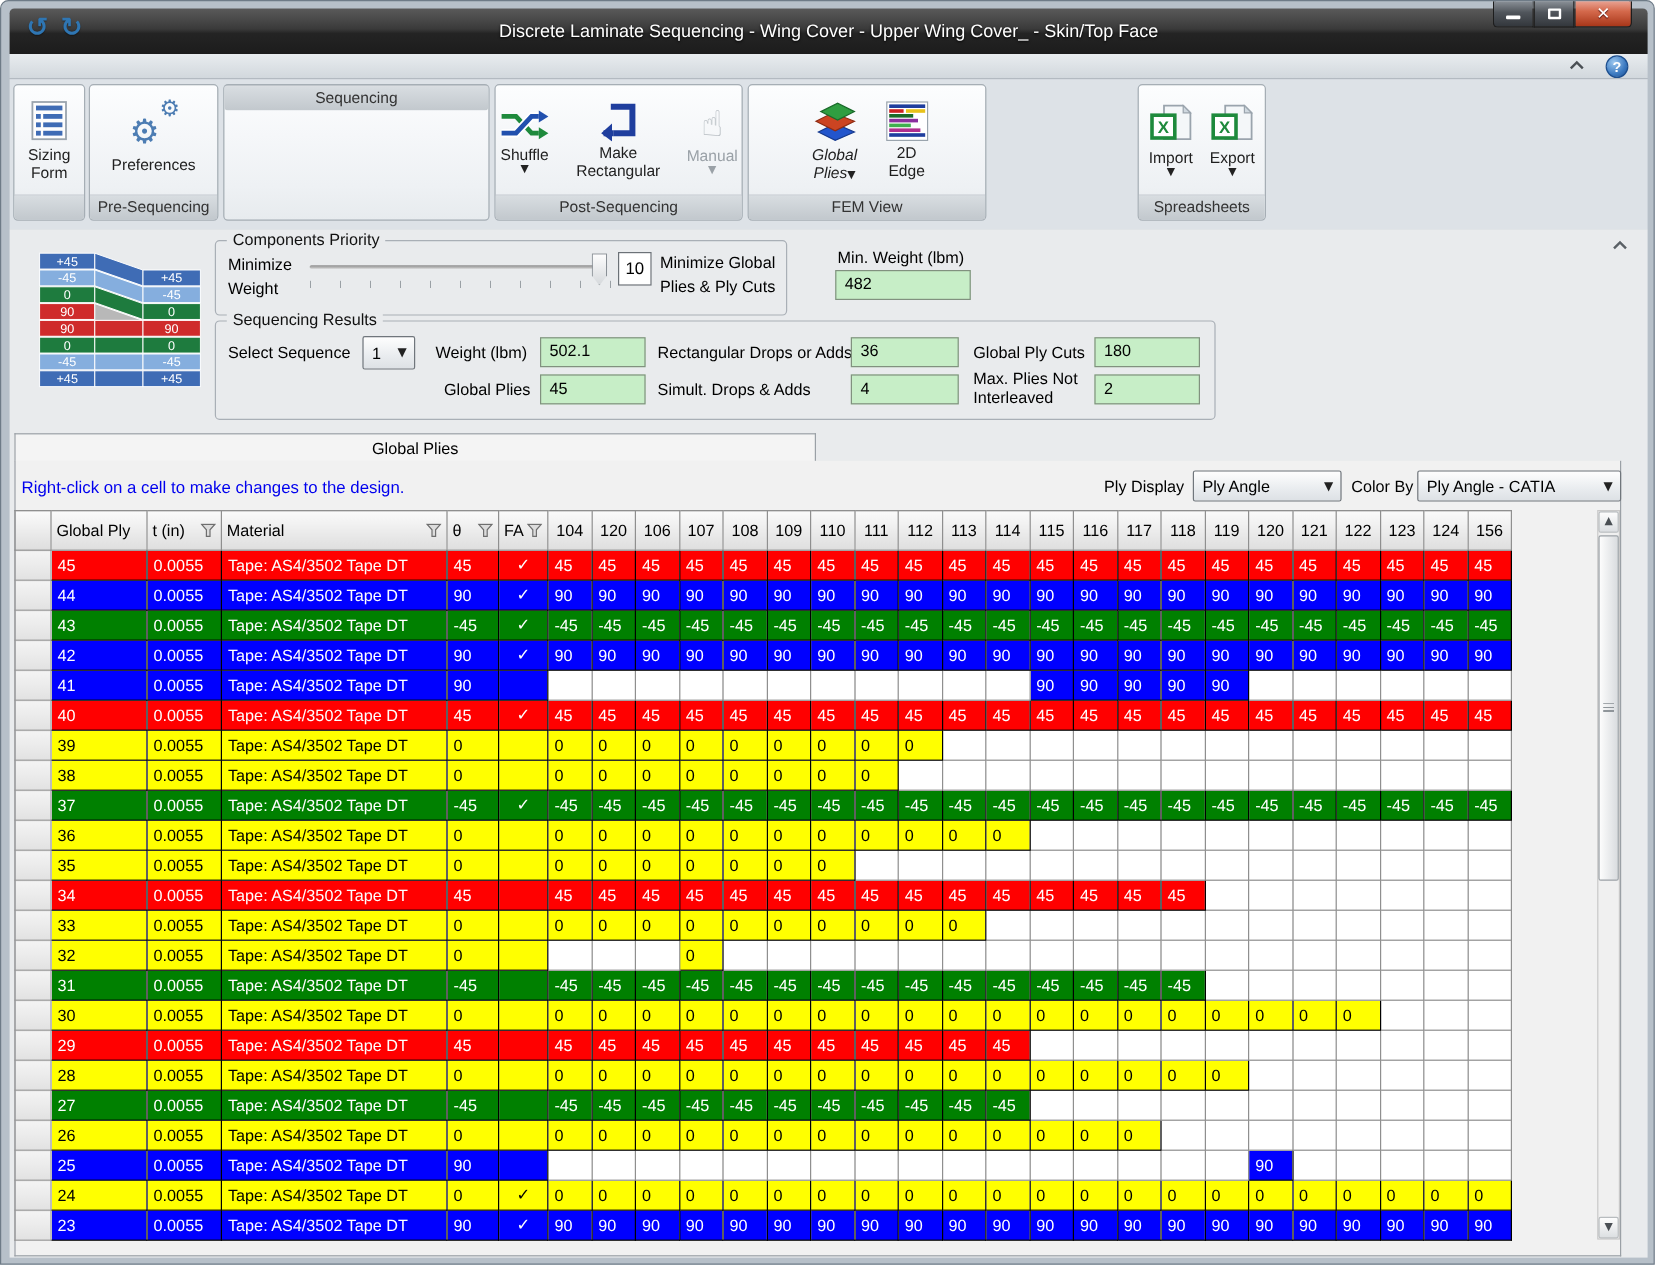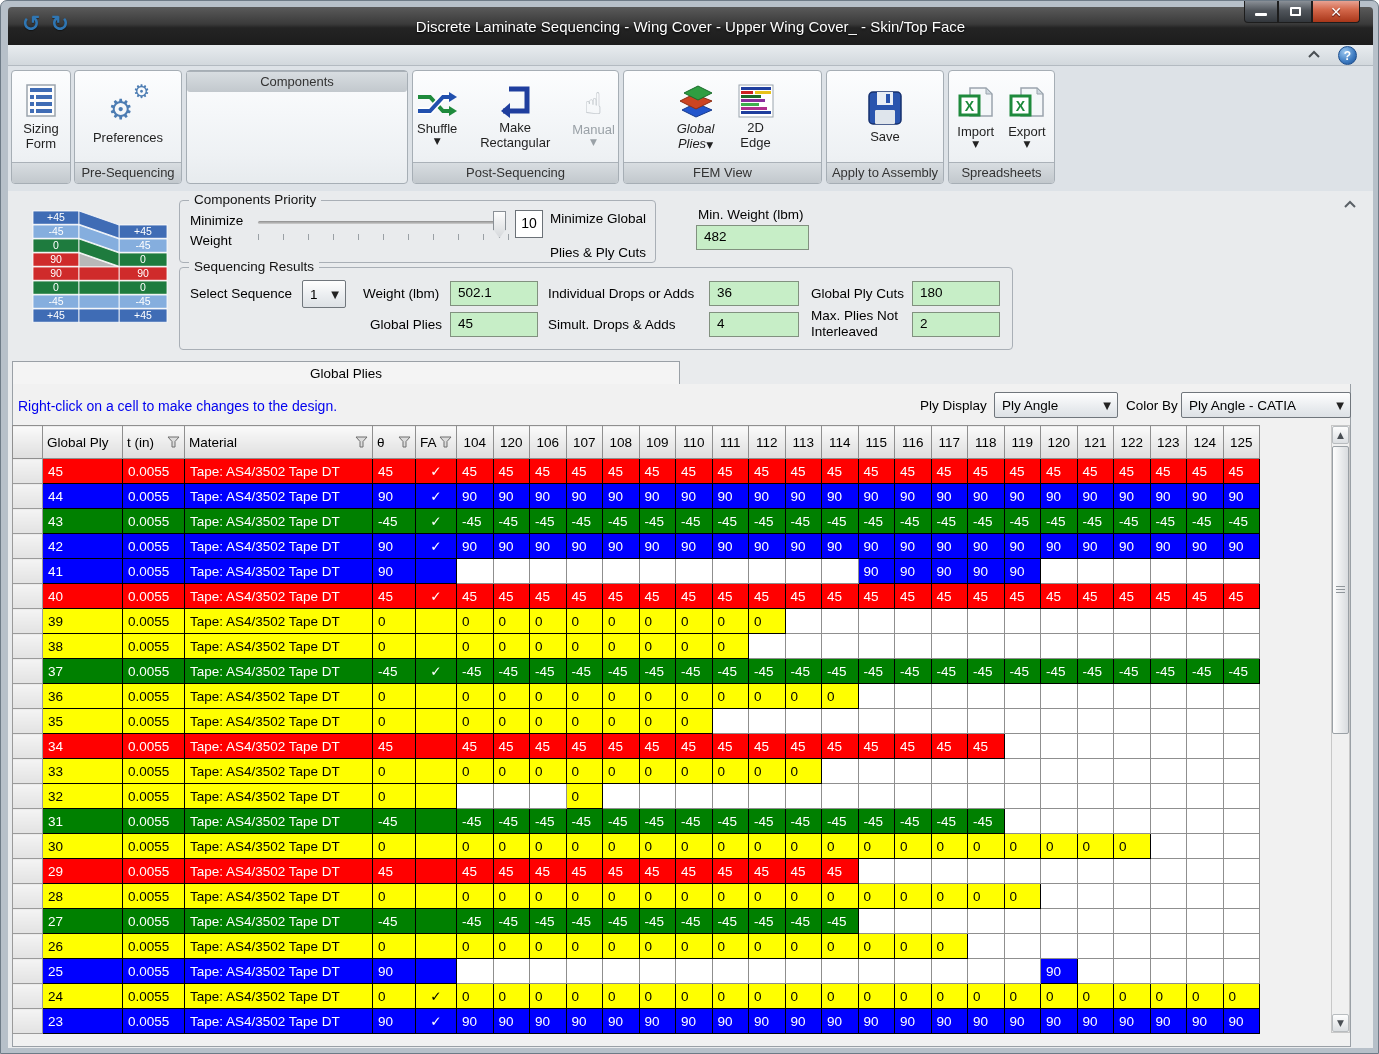--- a/index.html
+++ b/index.html
@@ -154,21 +154,21 @@
             <span class="gear1">⚙</span>
               <span class="gear2">⚙</span>
           </div>
           <span>Preferences</span>
         </div>
       </div>
       <div class="rgroup-label">Pre-Sequencing</div>
     </div>
 
     <div class="rgroup" style="left:178px; width:222px;">
-      <div class="rgroup-label">Components</div>
+      <div class="rgroup-label">Sequencing</div>
     </div>
 
     <div class="rgroup" style="left:404px; width:207px;">
       <div class="rgroup-body">
         <div class="rbtn">
           <svg width="42" height="30" viewBox="0 0 42 30">
             <polyline points="2,8 14,8 27,22 33,22" fill="none" stroke="#1e8a3c" stroke-width="4"></polyline>
             <polyline points="2,22 14,22 27,8 33,8" fill="none" stroke="#fff" stroke-width="7"></polyline>
             <polyline points="2,22 14,22 27,8 33,8" fill="none" stroke="#2150ae" stroke-width="4"></polyline>
             <polygon points="33,3 41,8 33,13" fill="#2150ae"></polygon>
@@ -215,35 +215,20 @@
             <rect x="3" y="19" width="18" height="3" fill="#3faf4f"></rect>
             <rect x="3" y="23" width="26" height="3" fill="#b02f8e"></rect>
             <rect x="3" y="27" width="30" height="3" fill="#1f3e9e"></rect>
           </svg>
           <span style="white-space:normal; width:40px;">2D Edge</span>
         </div>
       </div>
       <div class="rgroup-label">FEM View</div>
     </div>
 
-    <div class="rgroup" style="left:818px; width:118px;">
-      <div class="rgroup-body">
-        <div class="rbtn">
-          <svg width="38" height="38" viewBox="0 0 38 38">
-            <rect x="3" y="3" width="32" height="32" rx="4" fill="#2a55ae" stroke="#16306e" stroke-width="1.5"></rect>
-            <rect x="11" y="3" width="16" height="13" fill="#e8eef6"></rect>
-            <rect x="20" y="5" width="4" height="9" fill="#2a55ae"></rect>
-            <rect x="9" y="21" width="20" height="14" rx="1" fill="linear-gradient"></rect>
-            <rect x="9" y="21" width="20" height="14" rx="1" fill="#dfe5ec"></rect>
-          </svg>
-          <span>Save</span>
-        </div>
-      </div>
-      <div class="rgroup-label">Apply to Assembly</div>
-    </div>
 
     <div class="rgroup" style="left:940px; width:107px;">
       <div class="rgroup-body">
         <div class="rbtn">
           <svg width="36" height="36" viewBox="0 0 36 36">
             <polygon points="12,2 28,2 34,8 34,30 12,30" fill="#f4f7f9" stroke="#9aa4ad" stroke-width="1.5"></polygon>
             <polygon points="28,2 28,8 34,8" fill="#cfd8df" stroke="#9aa4ad"></polygon>
             <rect x="2" y="10" width="19" height="19" fill="#fff" stroke="#1e8a3c" stroke-width="3"></rect>
             <text x="11.5" y="25" text-anchor="middle" font-size="14" font-weight="bold" fill="#1e8a3c" font-family="Liberation Sans, sans-serif">X</text>
           </svg>
@@ -313,38 +298,38 @@
 
     <div class="groupbox" style="left:171px; top:9px; width:477px; height:63px;">
       <span class="groupbox-title">Components Priority</span>
       <span class="lbl" style="left:10px; top:12px;">Minimize</span>
       <span class="lbl" style="left:10px; top:32px;">Weight</span>
       <div class="slider-track" style="left:78px; top:20px; width:248px;"></div>
       <div class="slider-ticks" style="left:78px; top:33px; width:252px;"></div>
       <div class="slider-thumb" style="left:313px; top:10px;"></div>
       <div class="valuebox" style="left:335px; top:9px; width:28px; height:28px;">10</div>
       <span class="lbl" style="left:370px; top:10px;">Minimize Global</span>
-      <span class="lbl" style="left:370px; top:44px;">Plies &amp; Ply Cuts</span>
+      <span class="lbl" style="left:370px; top:30px;">Plies &amp; Ply Cuts</span>
     </div>
 
     <span class="lbl" style="left:690px; top:16px;">Min. Weight (lbm)</span>
     <div class="gfield" style="left:688px; top:34px; width:113px; height:25px;">482</div>
 
     <div class="groupbox" style="left:171px; top:76px; width:834px; height:83px;">
       <span class="groupbox-title">Sequencing Results</span>
       <span class="lbl" style="left:10px; top:18px;">Select Sequence</span>
       <div class="combo" style="left:122px; top:12px; width:44px; height:28px;">
         <span>1</span>
         <span class="caret">▼</span>
       </div>
       <span class="lbl" style="left:183px; top:18px;">Weight (lbm)</span>
       <div class="gfield" style="left:270px; top:13px; width:88px; height:25px;">502.1</div>
       <span class="lbl" style="left:190px; top:49px;">Global Plies</span>
       <div class="gfield" style="left:270px; top:44px; width:88px; height:25px;">45</div>
-      <span class="lbl" style="left:368px; top:18px;">Individual Drops or Adds</span>
+      <span class="lbl" style="left:368px; top:18px;">Rectangular Drops or Adds</span>
       <div class="gfield" style="left:529px; top:13px; width:90px; height:25px;">36</div>
       <span class="lbl" style="left:368px; top:49px;">Simult. Drops &amp; Adds</span>
       <div class="gfield" style="left:529px; top:44px; width:90px; height:25px;">4</div>
       <span class="lbl" style="left:631px; top:18px;">Global Ply Cuts</span>
       <div class="gfield" style="left:732px; top:13px; width:88px; height:25px;">180</div>
       <span class="lbl" style="left:631px; top:40px;">Max. Plies Not</span>
       <span class="lbl" style="left:631px; top:56px;">Interleaved</span>
       <div class="gfield" style="left:732px; top:44px; width:88px; height:25px;">2</div>
     </div>
   </div>
@@ -453,21 +438,21 @@
           <th class="num"><span>115</span></th>
           <th class="num"><span>116</span></th>
           <th class="num"><span>117</span></th>
           <th class="num"><span>118</span></th>
           <th class="num"><span>119</span></th>
           <th class="num"><span>120</span></th>
           <th class="num"><span>121</span></th>
           <th class="num"><span>122</span></th>
           <th class="num"><span>123</span></th>
           <th class="num"><span>124</span></th>
-          <th class="num"><span>125</span></th>
+          <th class="num"><span>156</span></th>
         </tr>
       </thead>
     <tbody id="plyBody">
         <tr>
           <td class="rh"></td>
           <td style="background: rgb(255, 0, 0); color: rgb(255, 255, 255); border-color: rgb(0, 0, 0);">45</td>
           <td style="background: rgb(255, 0, 0); color: rgb(255, 255, 255); border-color: rgb(0, 0, 0);">0.0055</td>
           <td style="background: rgb(255, 0, 0); color: rgb(255, 255, 255); border-color: rgb(0, 0, 0);">Tape: AS4/3502 Tape DT</td>
           <td style="background: rgb(255, 0, 0); color: rgb(255, 255, 255); border-color: rgb(0, 0, 0);">45</td>
           <td class="chk chkmark" style="background: rgb(255, 0, 0); color: rgb(255, 255, 255); border-color: rgb(0, 0, 0);">✓</td>

